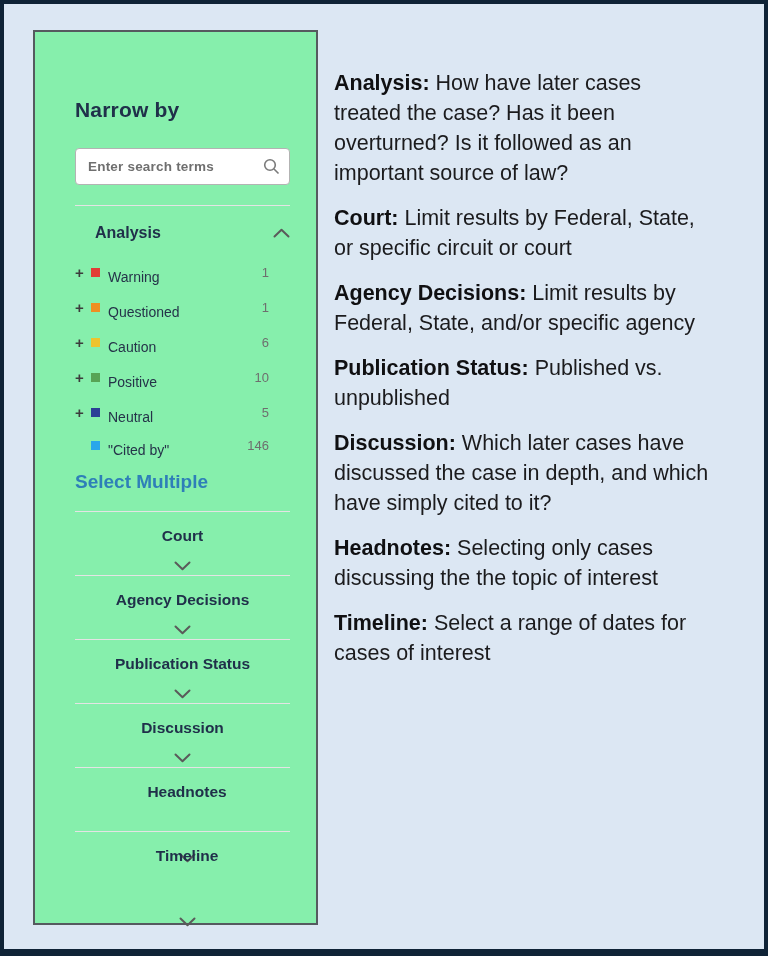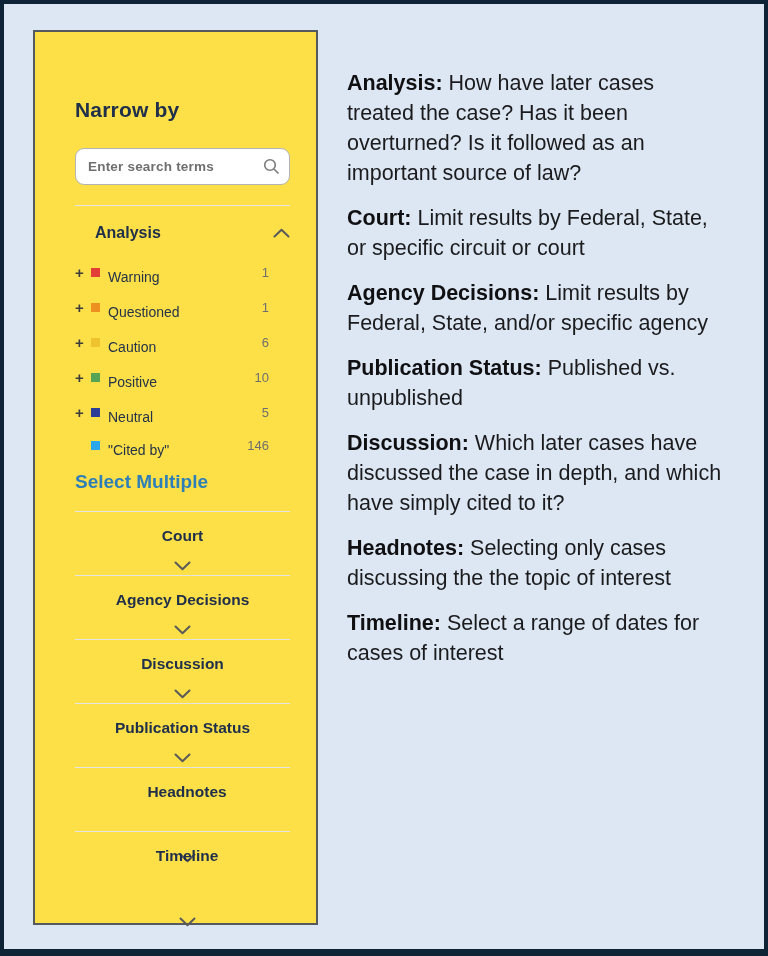--- a/index.html
+++ b/index.html
@@ -13,33 +13,33 @@
     border-bottom-width:7px;
     overflow:hidden;
     font-family:"Liberation Sans", sans-serif;
   }
 
   
   .panel {
     position:absolute; left:29px; top:26px;
     width:285px; height:895px;
     box-sizing:border-box;
-    background:#fde047;
+    background:#86efac;
     border:2px solid #555a5f;
     padding:0 26px 0 40px;
   }
   .panel-title {
     margin:66px 0 0;
     font-size:21px; font-weight:700;
     color:#20304a; letter-spacing:.2px;
   }
   .search-wrap { position:relative; margin-top:26px; }
   .search-input {
     width:100%; height:37px; box-sizing:border-box;
-    border:1.5px solid #b3b3b3; border-radius:9px;
+    border:1.5px solid #b3b3b3; border-radius:4px;
     padding:0 34px 0 12px;
     font-family:"Liberation Sans", sans-serif;
     font-size:13.5px; color:#333; outline:none; background:#fff;
   }
   .search-input::placeholder { color:#6f6f6f; font-weight:600; letter-spacing:.2px; }
   .search-icon { position:absolute; right:10px; top:10px; }
 
   .divider { border:none; border-top:1px solid #e4e4e4; margin:20px 0 0; }
 
   .acc-header {
@@ -69,21 +69,21 @@
     display:flex; justify-content:space-between; align-items:center;
     box-sizing:border-box; height:64px; padding-top:15px;
     border-top:1px solid #e4e4e4;
     font-size:15.5px; font-weight:700; color:#20304a;
     cursor:pointer;
     flex-direction:column;
   }
   .section.indent { padding-left:9px;gap:48px; }
 
   
-  .annotations { position:absolute; left:343px; top:64px; width:380px; }
+  .annotations { position:absolute; left:330px; top:64px; width:380px; }
   .annotations p {
     margin:0 0 15px;
     font-size:21.5px; line-height:30px; color:#1b1b1d;
   }
   .annotations strong { font-weight:700; color:#101012; }
 </style>
 </head>
 <body>
 
 <div class="panel">
@@ -158,27 +158,27 @@
             <polyline points="1.5,1.5 8.5,8.2 15.5,1.5"></polyline>
           </svg></span>
       </div>
       <div class="section">
         <span>Agency Decisions</span>
         <span class="chev"><svg width="17" height="10" viewBox="0 0 17 10" fill="none" stroke="#5a5a5a" stroke-width="2" stroke-linecap="round" stroke-linejoin="round">
             <polyline points="1.5,1.5 8.5,8.2 15.5,1.5"></polyline>
           </svg></span>
       </div>
       <div class="section">
+        <span>Publication Status</span>
+        <span class="chev"><svg width="17" height="10" viewBox="0 0 17 10" fill="none" stroke="#5a5a5a" stroke-width="2" stroke-linecap="round" stroke-linejoin="round">
+            <polyline points="1.5,1.5 8.5,8.2 15.5,1.5"></polyline>
+          </svg></span>
+      </div>
+      <div class="section">
         <span>Discussion</span>
-        <span class="chev"><svg width="17" height="10" viewBox="0 0 17 10" fill="none" stroke="#5a5a5a" stroke-width="2" stroke-linecap="round" stroke-linejoin="round">
-            <polyline points="1.5,1.5 8.5,8.2 15.5,1.5"></polyline>
-          </svg></span>
-      </div>
-      <div class="section">
-        <span>Publication Status</span>
         <span class="chev"><svg width="17" height="10" viewBox="0 0 17 10" fill="none" stroke="#5a5a5a" stroke-width="2" stroke-linecap="round" stroke-linejoin="round">
             <polyline points="1.5,1.5 8.5,8.2 15.5,1.5"></polyline>
           </svg></span>
       </div>
       <div class="section indent">
         <span>Headnotes</span>
         <span class="chev"><svg width="17" height="10" viewBox="0 0 17 10" fill="none" stroke="#5a5a5a" stroke-width="2" stroke-linecap="round" stroke-linejoin="round">
             <polyline points="1.5,1.5 8.5,8.2 15.5,1.5"></polyline>
           </svg></span>
       </div>

